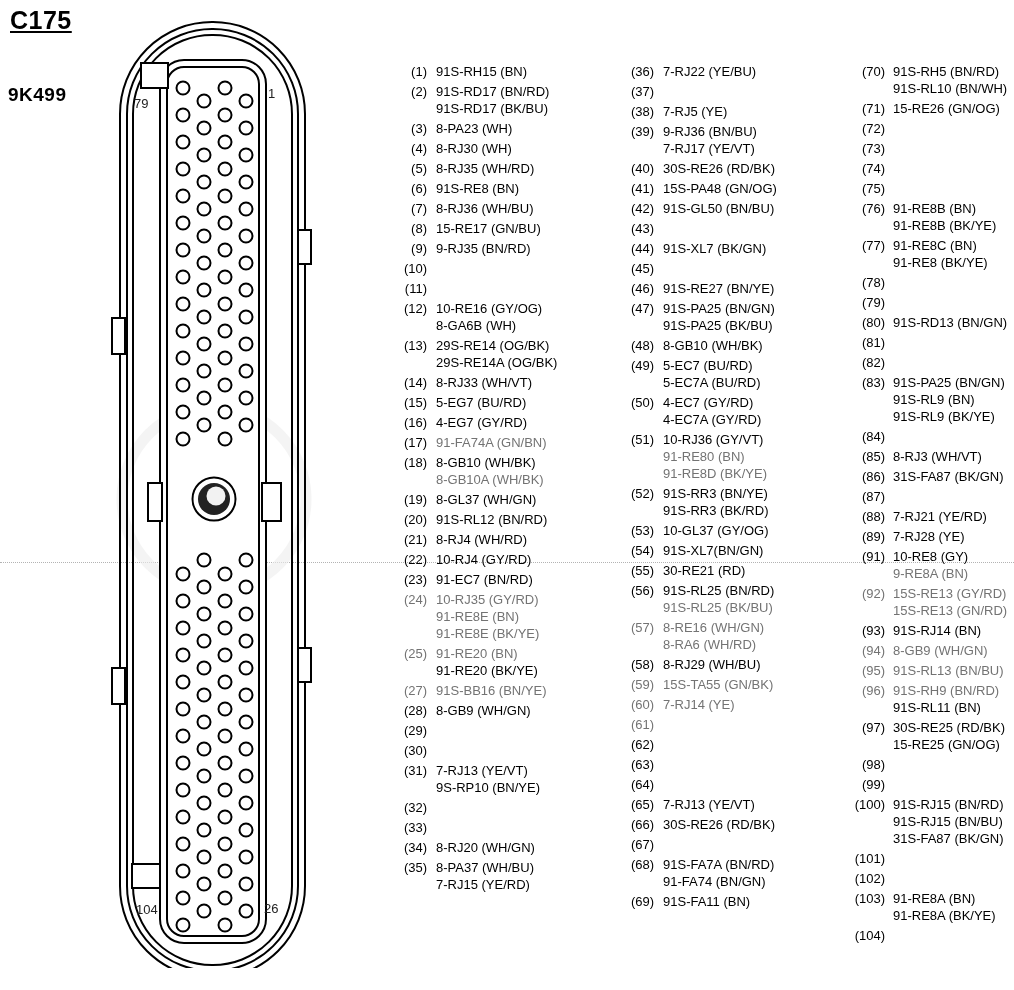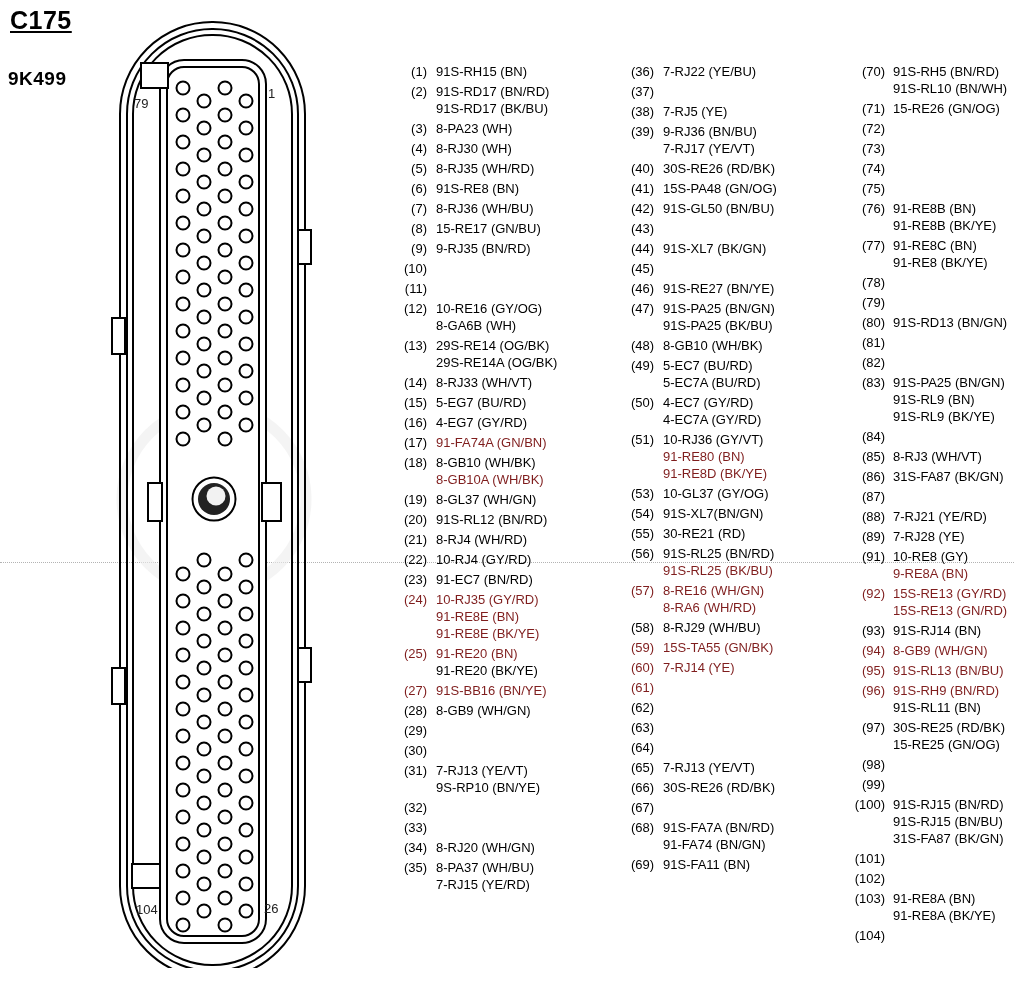--- a/index.html
+++ b/index.html
@@ -6,42 +6,42 @@
   .page {
     position:relative; width:1014px; height:968px; background:#ffffff;
     font-family:"Liberation Sans", sans-serif; color:#000; overflow:hidden;
   }
   .title {
     position:absolute; left:10px; top:6px;
     font-size:25px; font-weight:bold; text-decoration:underline;
     letter-spacing:0.5px;
   }
   .part {
-    position:absolute; left:8px; top:68px;
+    position:absolute; left:8px; top:84px;
     font-size:19px; font-weight:bold; letter-spacing:0.5px;
   }
   .pagebreak {
     position:absolute; left:0; top:562px; width:1014px; height:0;
     border-top:1px dotted #9a9a9a; opacity:0.75;
   }
   svg.connector { position:absolute; left:0; top:0; }
   svg.connector text {
     font-family:"Liberation Sans", sans-serif; font-size:13px; fill:#222;
   }
   .col { position:absolute; top:63px; font-size:13px; line-height:17px; }
   #col1 { left:395px; }
   #col2 { left:620px; }
   #col3 { left:843px; }
   .entry { display:flex; margin-bottom:3px; min-height:17px; }
   .num { flex:none; text-align:right; margin-right:9px; white-space:nowrap; }
   #col1 .num { width:32px; }
   #col2 .num { width:34px; }
   #col3 .num { width:42px; margin-right:8px; }
   .wires { white-space:nowrap; }
-  .faded { color:#7f1d1d; }
+  .faded { color:#737373; }
 </style>
 </head>
 <body>
 
 <div class="page">
 
   <div class="title">C175</div>
   <div class="part">9K499</div>
 
   <div class="pagebreak"></div>
@@ -494,20 +494,27 @@
       </div>
       <div class="entry">
         <div class="num">(51)</div>
         <div class="wires">
           <div class="wire">10-RJ36 (GY/VT)</div>
           <div class="wire faded">91-RE80 (BN)</div>
           <div class="wire faded">91-RE8D (BK/YE)</div>
         </div>
       </div>
       <div class="entry">
+        <div class="num">(52)</div>
+        <div class="wires">
+          <div class="wire">91S-RR3 (BN/YE)</div>
+          <div class="wire">91S-RR3 (BK/RD)</div>
+        </div>
+      </div>
+      <div class="entry">
         <div class="num">(53)</div>
         <div class="wires">
           <div class="wire">10-GL37 (GY/OG)</div>
         </div>
       </div>
       <div class="entry">
         <div class="num">(54)</div>
         <div class="wires">
           <div class="wire">91S-XL7(BN/GN)</div>
         </div>

